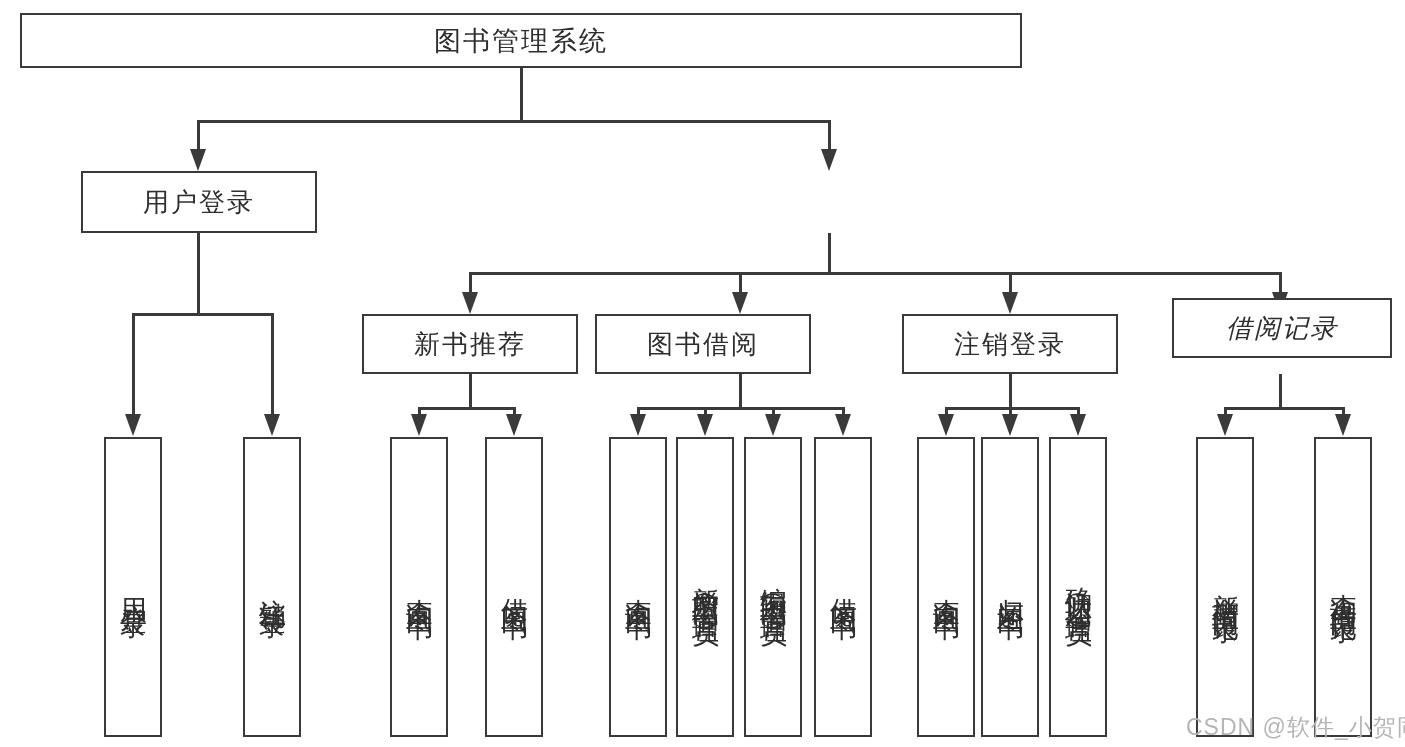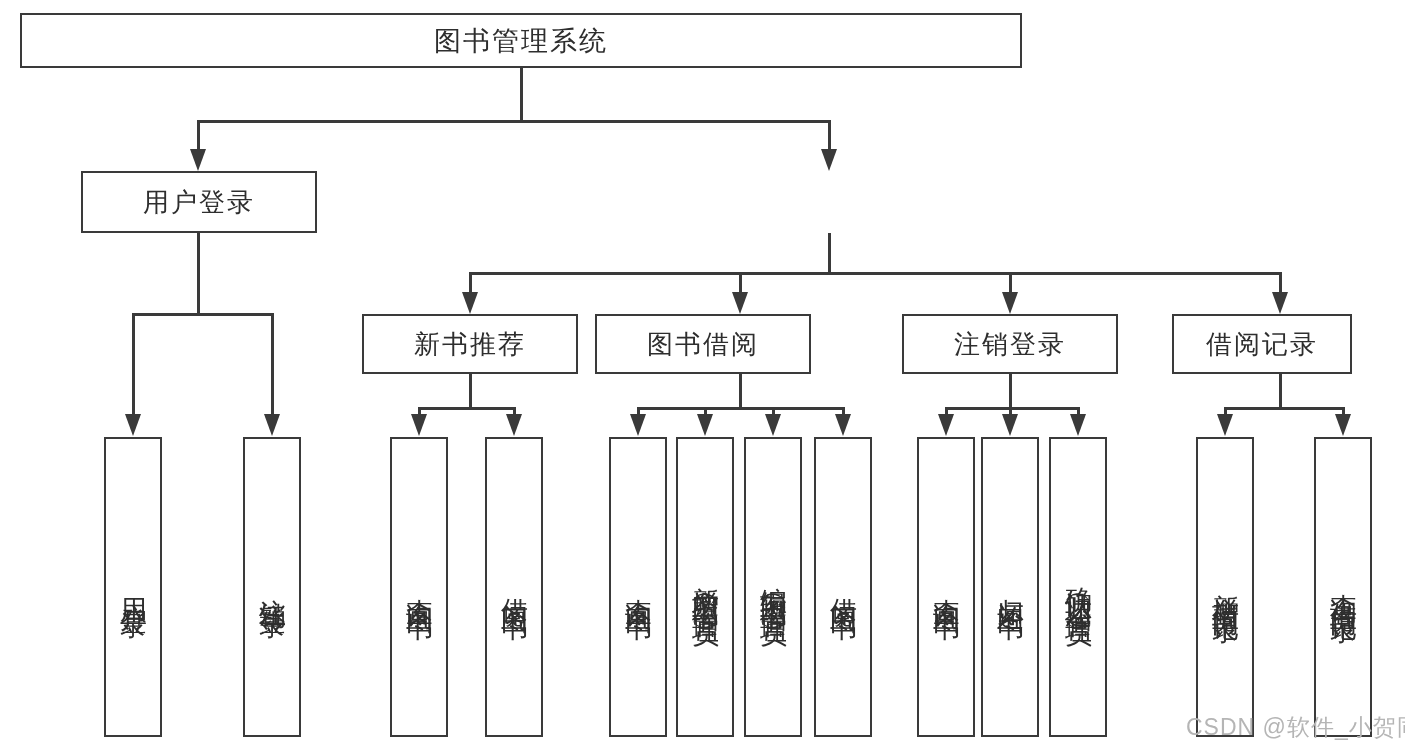--- a/index.html
+++ b/index.html
@@ -111,21 +111,21 @@
   <div class="vline" style="left:739px; top:272px; height:22px;"></div>
   <div class="arrow" style="left:732px; top:292px;"></div>
   <div class="vline" style="left:1009px; top:272px; height:22px;"></div>
   <div class="arrow" style="left:1002px; top:292px;"></div>
   <div class="vline" style="left:1279px; top:272px; height:22px;"></div>
   <div class="arrow" style="left:1272px; top:292px;"></div>
 
   <div class="node" style="left:362px; top:314px; width:216px; height:60px;">新书推荐</div>
   <div class="node" style="left:595px; top:314px; width:216px; height:60px;">图书借阅</div>
   <div class="node" style="left:902px; top:314px; width:216px; height:60px;">注销登录</div>
-  <div class="node" style="left:1172px; top:314px; width:180px; height:60px;">借阅记录</div>
+  <div class="node" style="left:1172px; top:298px; width:220px; height:60px;font-style:italic;">借阅记录</div>
 
   <div class="vline" style="left:469px; top:374px; height:35px;"></div>
   <div class="hline" style="left:418px; top:407px; width:98px;"></div>
   <div class="vline" style="left:418px; top:407px; height:12px;"></div>
   <div class="arrow" style="left:411px; top:414px;"></div>
   <div class="vline" style="left:513px; top:407px; height:12px;"></div>
   <div class="arrow" style="left:506px; top:414px;"></div>
 
   <div class="vline" style="left:739px; top:374px; height:35px;"></div>
   <div class="hline" style="left:637px; top:407px; width:208px;"></div>

